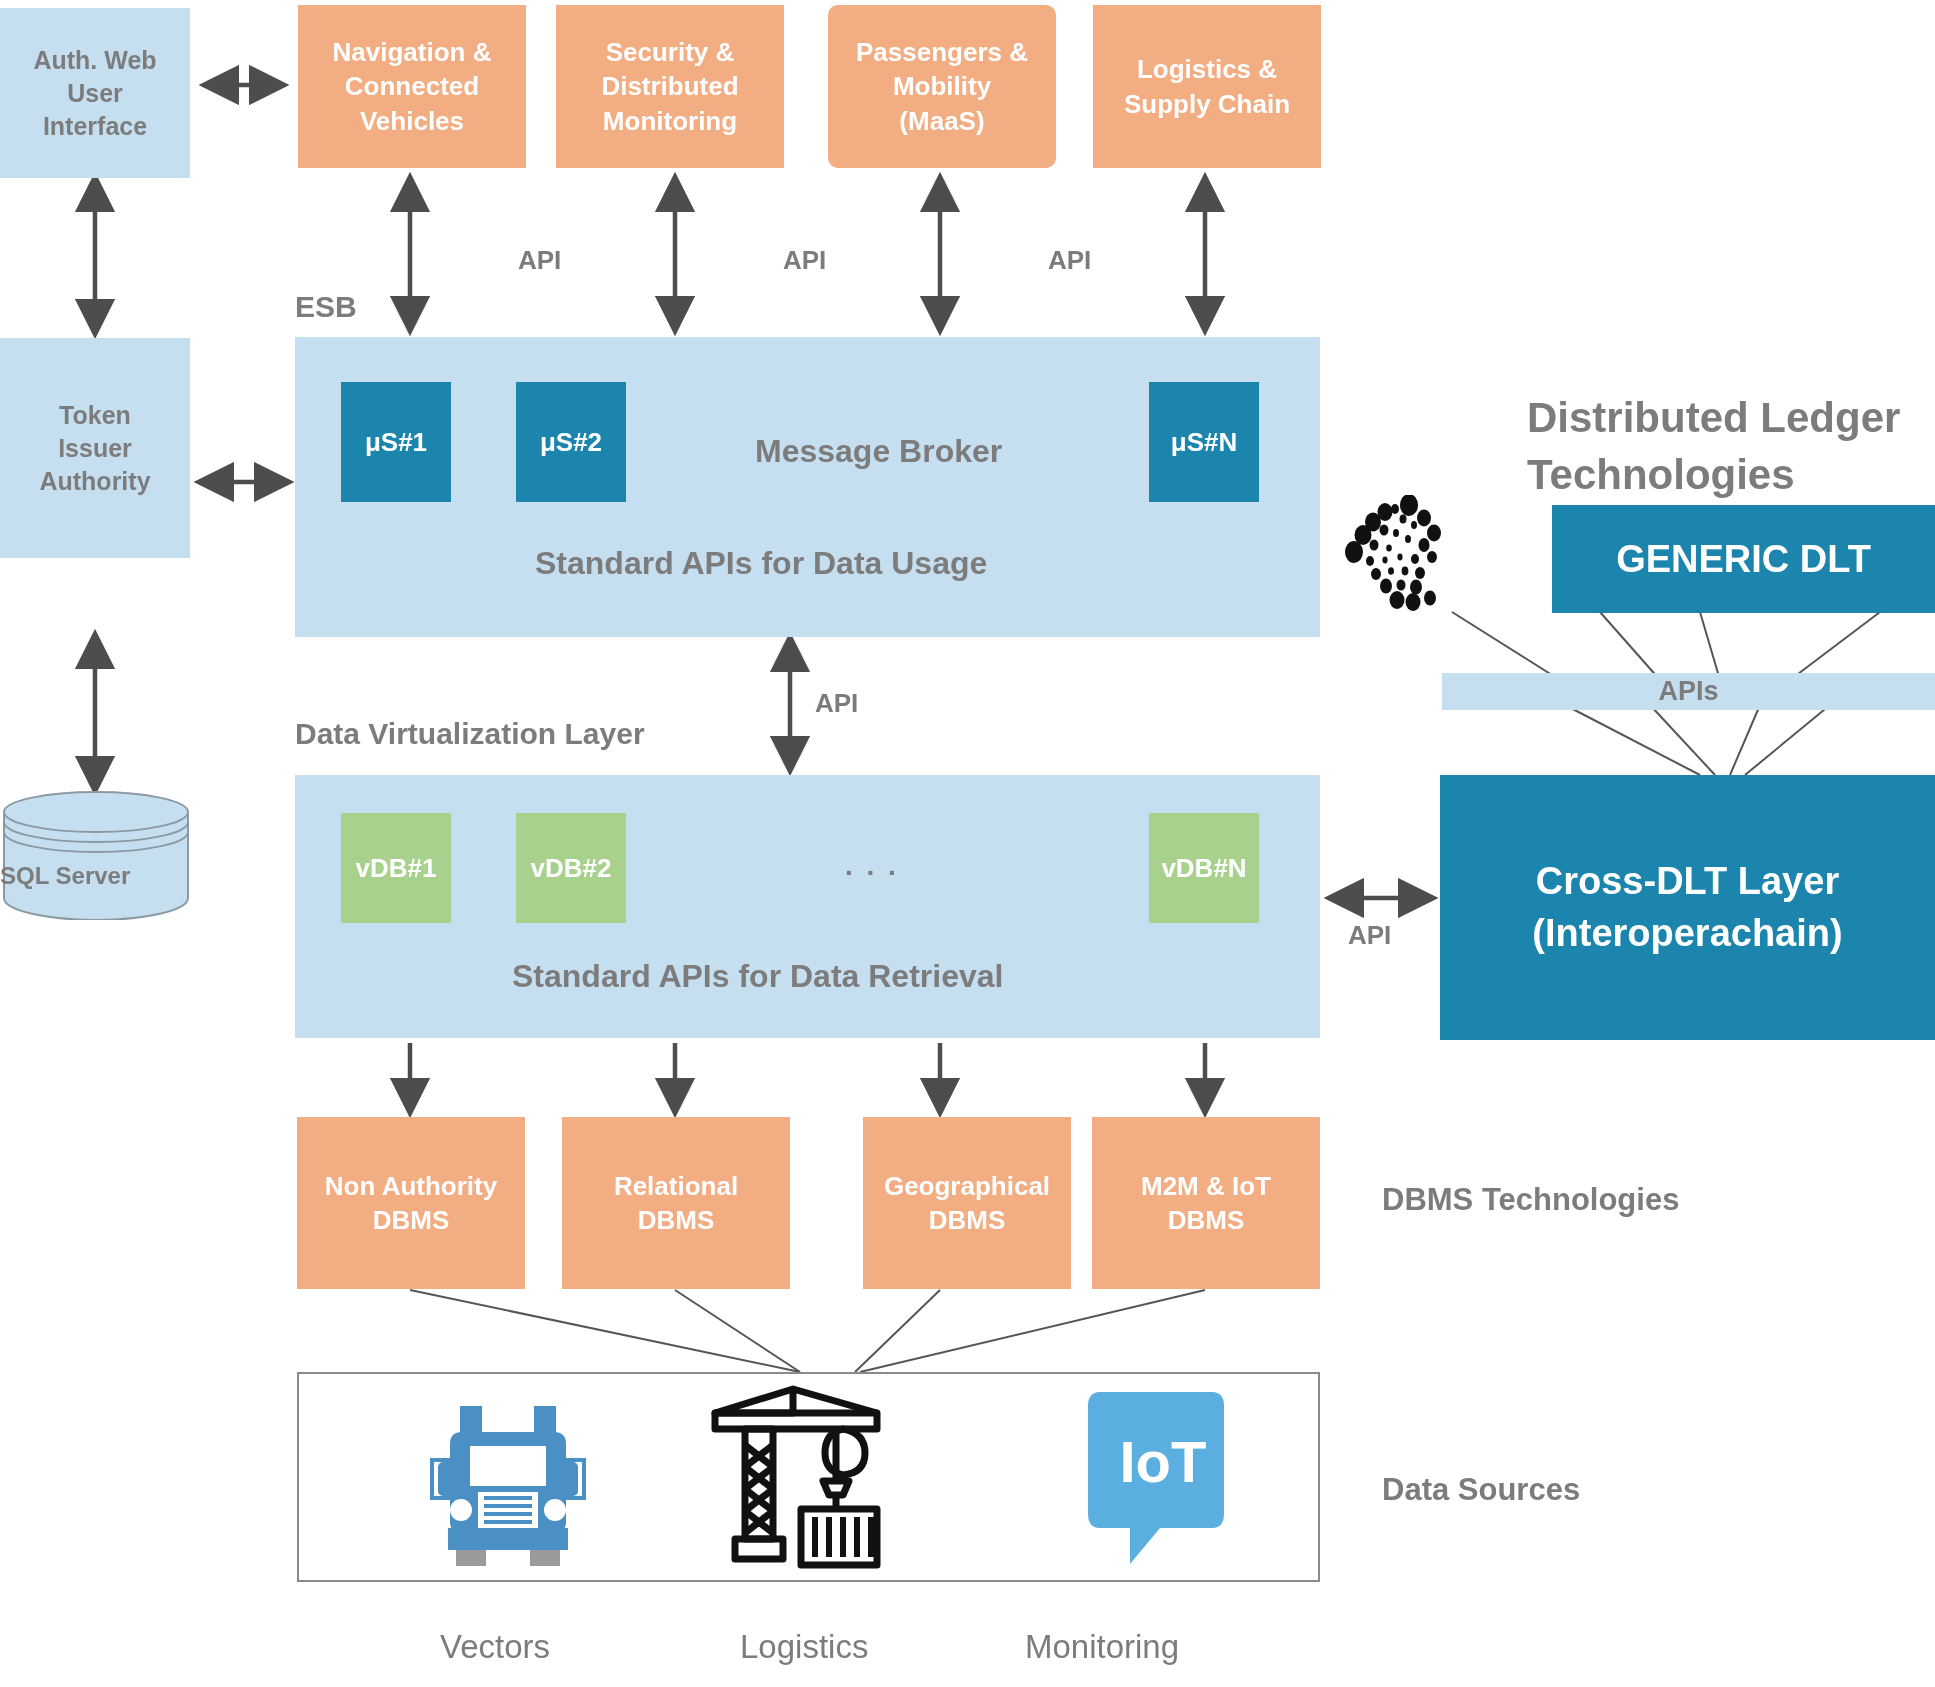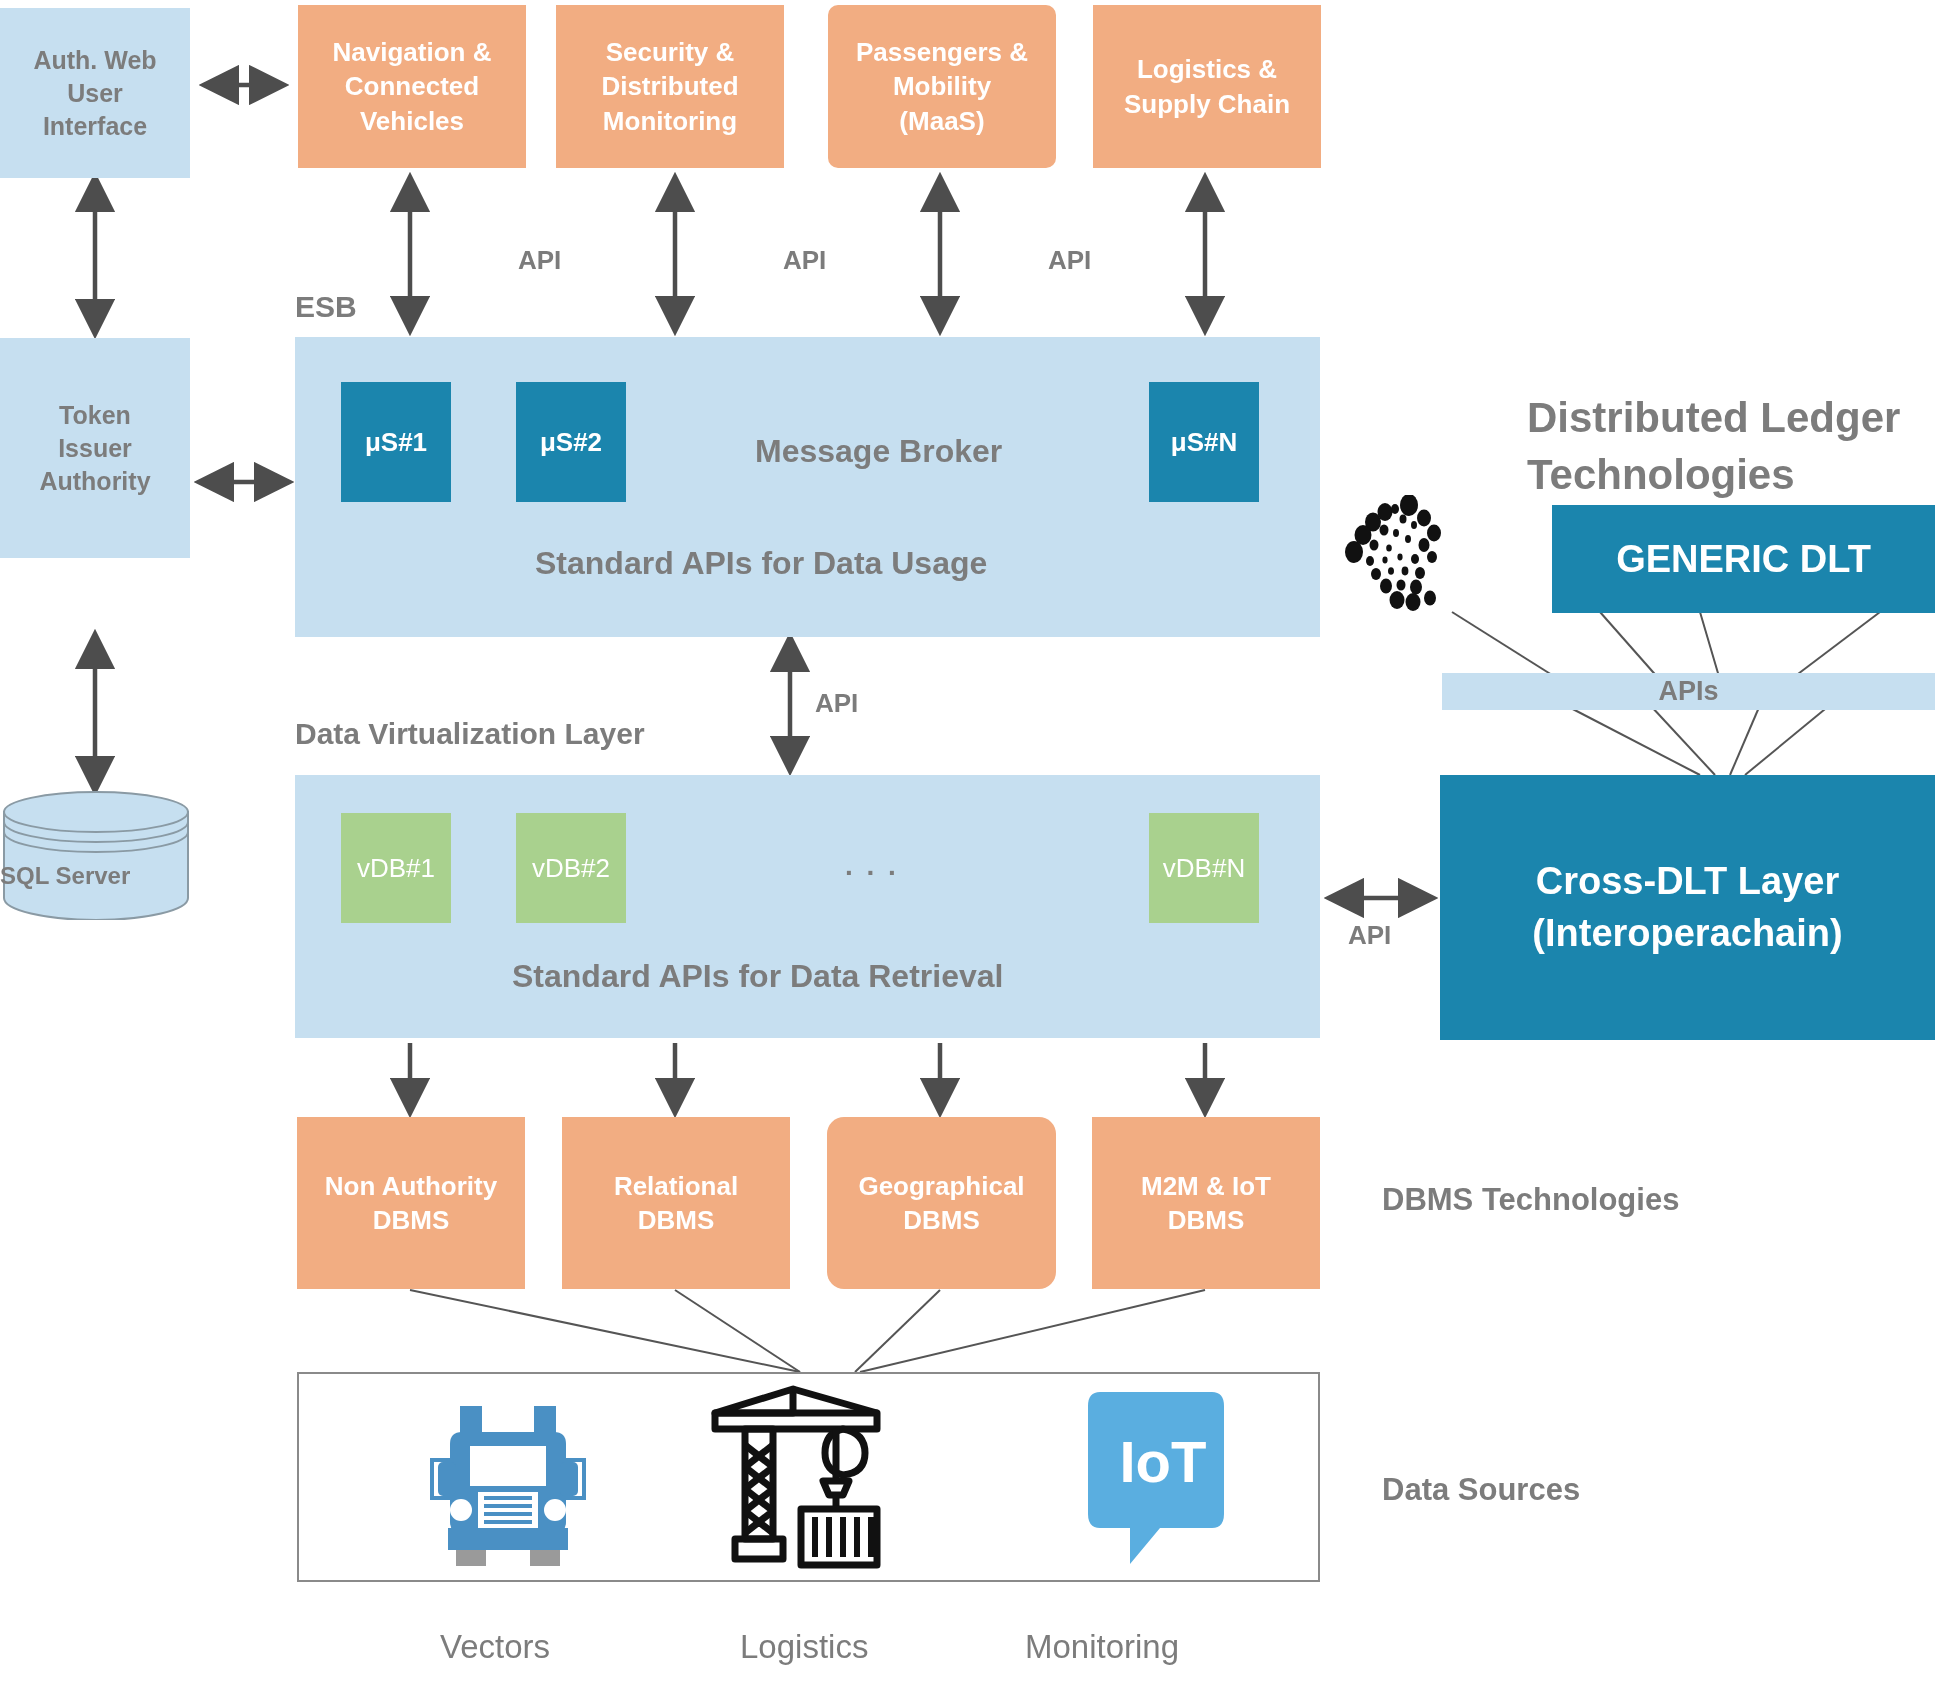--- a/index.html
+++ b/index.html
@@ -3,21 +3,21 @@
 <meta charset="utf-8">
 <style>
   html,body{margin:0;padding:0;background:#ffffff;}
   body{font-family:"Liberation Sans", sans-serif;}
   #stage{position:relative;width:1935px;height:1687px;background:#fff;overflow:hidden;}
   .box{position:absolute;box-sizing:border-box;display:flex;align-items:center;justify-content:center;text-align:center;line-height:1.32;}
   .orange{background:#f2ad82;color:#ffffff;font-weight:bold;}
   .lightblue{background:#c6dff0;color:#7c7c7c;font-weight:bold;}
   .panel{background:#c6dff0;}
   .teal{background:#1b85ad;color:#ffffff;font-weight:bold;}
-  .green{background:#a9d18e;color:#ffffff;font-weight:normal;}
+  .green{background:#a9d18e;color:#ffffff;font-weight:bold;}
   .lbl{position:absolute;color:#7c7c7c;font-weight:bold;white-space:pre;}
   .lbl-reg{position:absolute;color:#7c7c7c;white-space:pre;}
   svg.ov{position:absolute;left:0;top:0;width:1935px;height:1687px;pointer-events:none;}
   .src-frame{position:absolute;border:2px solid #8a8a8a;background:#fff;box-sizing:border-box;}
   .apis-bar{position:absolute;background:#c6dff0;color:#7c7c7c;font-weight:bold;display:flex;align-items:center;justify-content:center;}
 </style>
 </head>
 <body>
 
 <div id="stage">
@@ -143,21 +143,21 @@
 
   <div class="lbl" style="left:845px;top:850px;font-size:28px;letter-spacing:3px;">. . .</div>
   <div class="lbl" style="left:512px;top:958px;font-size:32px;">Standard APIs for Data Retrieval</div>
 
   <div class="lbl" style="left:1348px;top:920px;font-size:26px;">API</div>
 
   <div class="box orange" style="left:297px;top:1117px;width:228px;height:172px;font-size:26px;white-space:pre-line;">Non Authority
 DBMS</div>
   <div class="box orange" style="left:562px;top:1117px;width:228px;height:172px;font-size:26px;white-space:pre-line;">Relational
 DBMS</div>
-  <div class="box orange" style="left:827px;top:1117px;width:229px;height:172px;font-size:26px;white-space:pre-line;border-radius:17px;">Geographical
+  <div class="box orange" style="left:863px;top:1117px;width:208px;height:172px;font-size:26px;white-space:pre-line;">Geographical
 DBMS</div>
   <div class="box orange" style="left:1092px;top:1117px;width:228px;height:172px;font-size:26px;white-space:pre-line;">M2M &amp; IoT
 DBMS</div>
 
   <div class="lbl" style="left:1382px;top:1182px;font-size:31px;">DBMS Technologies</div>
 
   <div class="lbl" style="left:1527px;top:390px;font-size:42px;white-space:pre-line;text-align:left;line-height:1.35;">Distributed Ledger
 Technologies</div>
 
   <div style="position:absolute;left:1340px;top:495px;width:145px;height:130px;">

